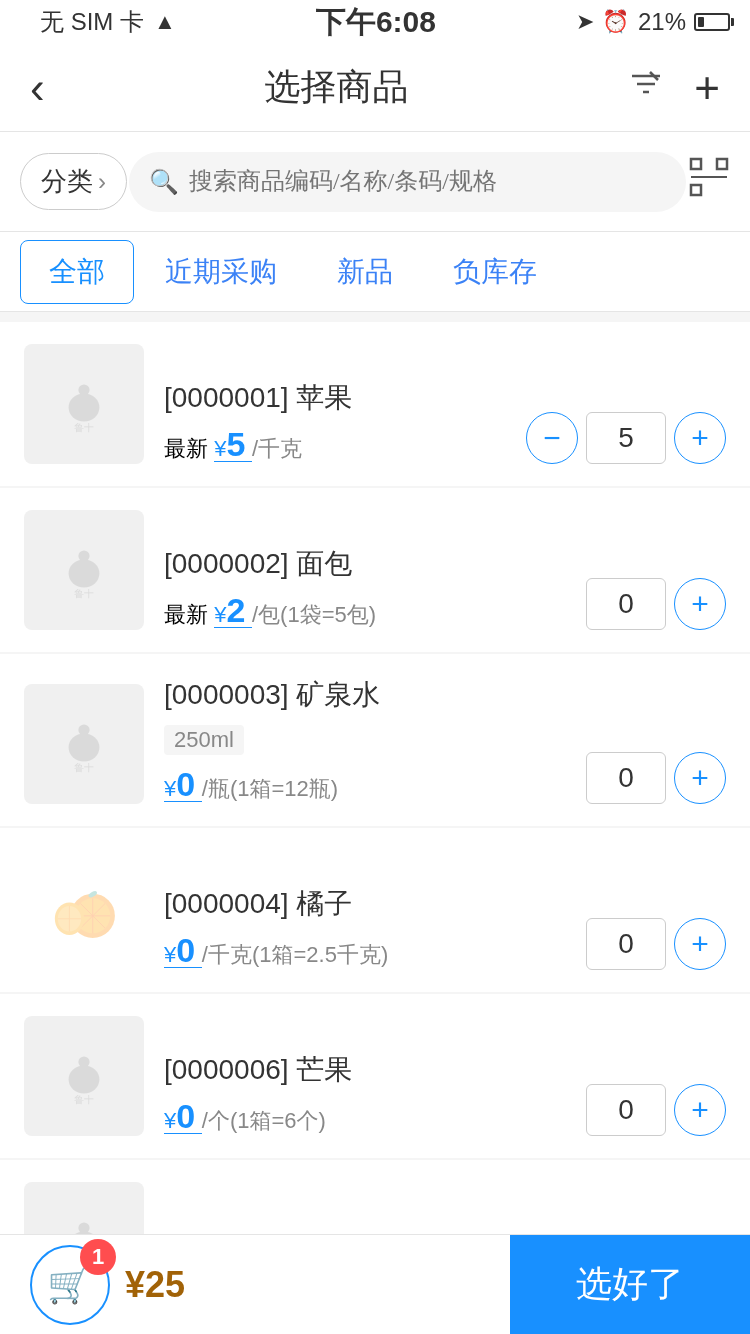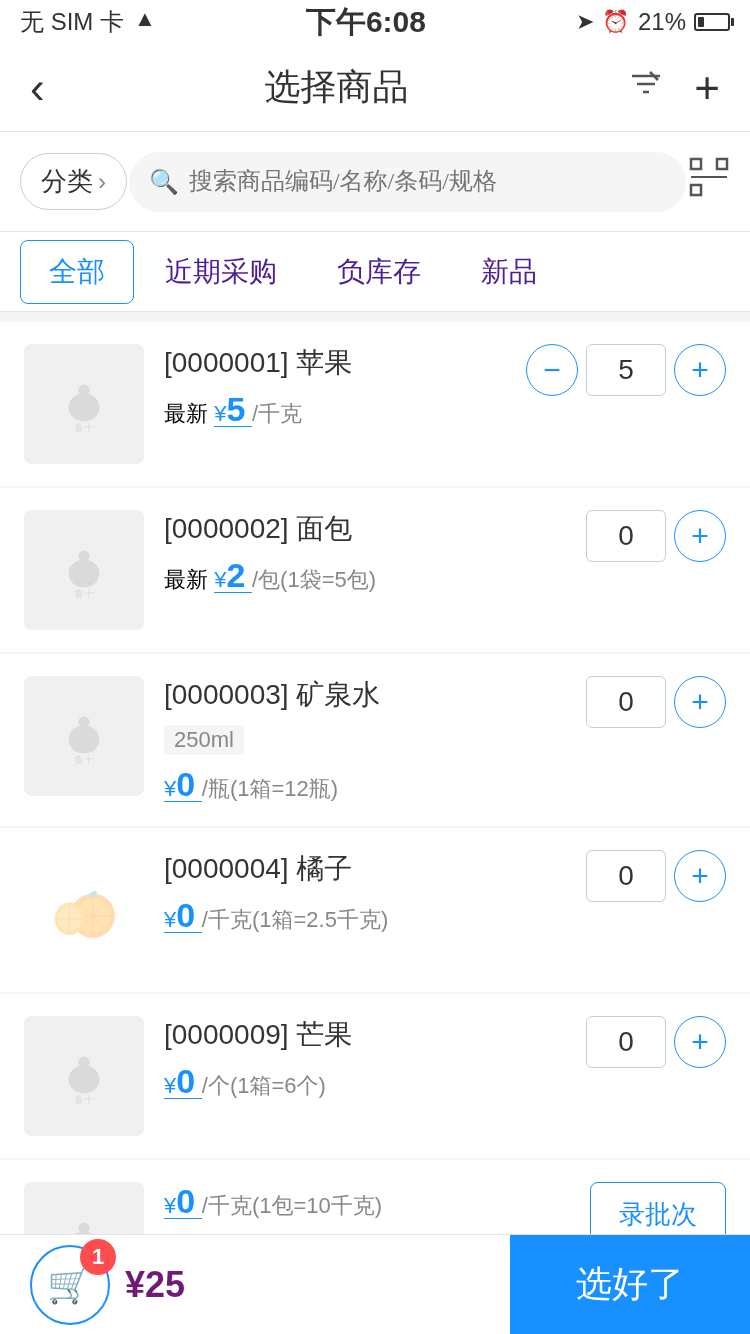--- a/index.html
+++ b/index.html
@@ -18,21 +18,21 @@
       width: 750px;
       height: 44px;
       background: #fff;
       display: flex;
       align-items: center;
       justify-content: space-between;
       padding: 0 20px;
       font-size: 24px;
       font-weight: 500;
     }
-    .status-left { display: flex; align-items: flex-start; gap: 10px; }
+    .status-left { display: flex; align-items: center; gap: 10px; margin-left: 20px; }
     .status-center { font-size: 30px; font-weight: 600; }
     .status-right { display: flex; align-items: center; gap: 8px; font-size: 24px; }
     .battery-icon {
       display: inline-flex; align-items: center;
       border: 2px solid #333; border-radius: 3px; width: 36px; height: 18px;
       position: relative; padding: 2px;
     }
     .battery-icon::after {
       content: ''; position: absolute; right: -6px; top: 50%; transform: translateY(-50%);
       width: 3px; height: 8px; background: #333; border-radius: 0 1px 1px 0;
@@ -102,38 +102,38 @@
       align-items: center;
       padding: 0 20px;
       gap: 2px;
       border-bottom: 1px solid #e5e5e5;
       margin-bottom: 10px;
     }
     .tab-item {
       padding: 12px 28px;
       border-radius: 8px;
       font-size: 28px;
-      color: #4c1d95;
+      color: #3b82f6;
       cursor: pointer;
       border: 1px solid transparent;
     }
     .tab-item.active {
       color: #1890ff;
       border: 1.5px solid #1890ff;
       border-radius: 8px;
     }
 
     
     .product-list { background: #f5f5f5; }
 
     .product-item {
       width: 750px;
       background: #fff;
       display: flex;
-      align-items: flex-start;
+      align-items: flex-end;
       padding: 22px 24px;
       margin-bottom: 2px;
       gap: 20px;
       min-height: 120px;
     }
     .product-img {
       width: 120px;
       height: 120px;
       background: #f0f0f0;
       border-radius: 8px;
@@ -238,21 +238,21 @@
       border-radius: 50%;
       width: 36px;
       height: 36px;
       display: flex;
       align-items: center;
       justify-content: center;
       font-size: 22px;
       font-weight: 600;
     }
     .cart-icon { font-size: 36px; color: #1890ff; }
-    .cart-total { font-size: 36px; font-weight: 600; color: #701a75; }
+    .cart-total { font-size: 36px; font-weight: 600; color: #a16207; }
 
     .confirm-btn {
       width: 240px;
       height: 100px;
       background: #1890ff;
       color: #fff;
       font-size: 36px;
       font-weight: 500;
       border: none;
       cursor: pointer;
@@ -312,22 +312,22 @@
       <rect x="29" y="3" width="10" height="10" stroke="#555" stroke-width="2.5" fill="none"></rect>
       <rect x="3" y="29" width="10" height="10" stroke="#555" stroke-width="2.5" fill="none"></rect>
       <line x1="3" y1="21" x2="39" y2="21" stroke="#555" stroke-width="2"></line>
     </svg>
   </span>
 </div>
 
 <div class="tab-bar">
   <div class="tab-item active">全部</div>
   <div class="tab-item">近期采购</div>
+  <div class="tab-item">新品</div>
   <div class="tab-item">负库存</div>
-  <div class="tab-item">新品</div>
 </div>
 
 <div class="product-list">
 
   <div class="product-item">
     <div class="product-img">
       <svg viewBox="0 0 100 100" xmlns="http://www.w3.org/2000/svg">
         <circle cx="50" cy="30" r="8" fill="#aaa"></circle>
         <ellipse cx="50" cy="55" rx="22" ry="20" fill="#aaa"></ellipse>
         <text x="50" y="88" text-anchor="middle" font-size="14" fill="#aaa">鲁十</text>
@@ -436,21 +436,21 @@
 
   <div class="product-item">
     <div class="product-img">
       <svg viewBox="0 0 100 100" xmlns="http://www.w3.org/2000/svg">
         <circle cx="50" cy="30" r="8" fill="#aaa"></circle>
         <ellipse cx="50" cy="55" rx="22" ry="20" fill="#aaa"></ellipse>
         <text x="50" y="88" text-anchor="middle" font-size="14" fill="#aaa">鲁十</text>
       </svg>
     </div>
     <div class="product-info">
-      <div class="product-name">[0000009] 芒果</div>
+      <div class="product-name">[0000006] 芒果</div>
       <div class="product-price">
         <span class="price-underline">
           <span class="currency">¥</span><span class="price-num">0</span>
         </span>
         <span class="unit-text">/个(1箱=6个)</span>
       </div>
     </div>
     <div class="qty-control">
       <input class="qty-input" value="0" readonly="" style="margin-left: 0px;">
       <button class="qty-btn">+</button>

